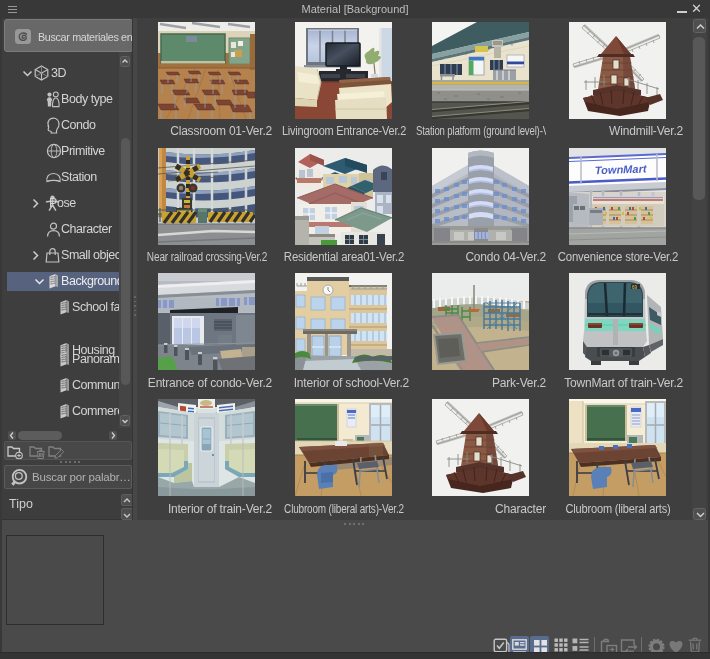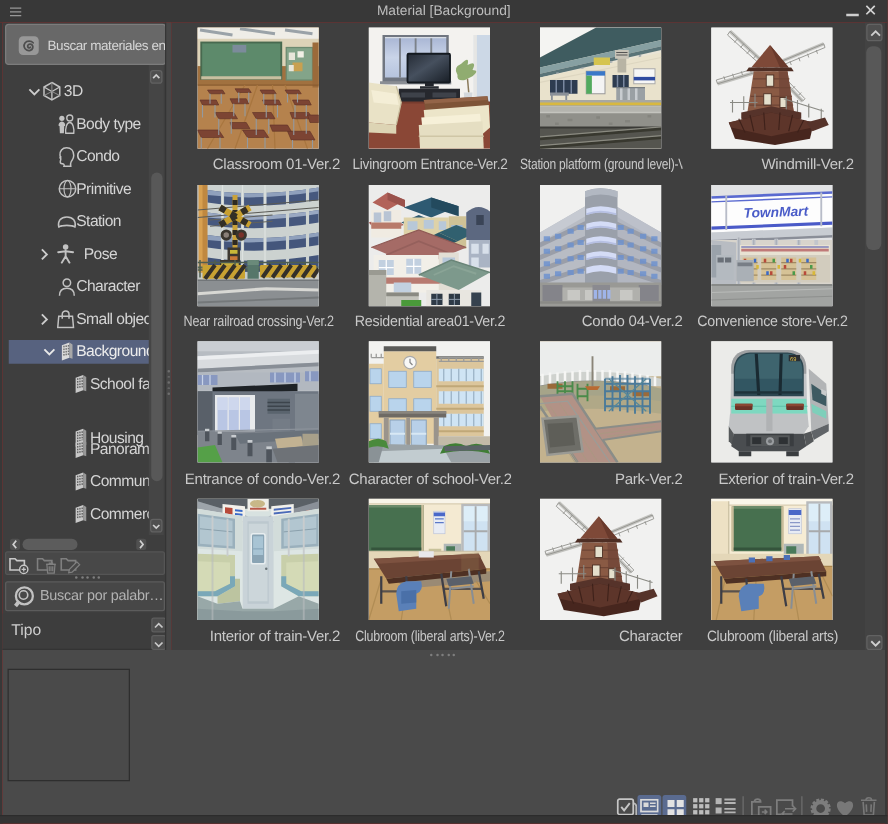--- a/index.html
+++ b/index.html
@@ -122,21 +122,21 @@
         <span class="txt" style="left:59px">Station</span>
       </div>
       <div class="trow" style="top:172px">
         <svg width="10" height="12" style="position:absolute;left:29px;top:8px">
             <path d="M2.5 1.5 L6.5 5.5 L2.5 9.5" stroke="#cccccc" stroke-width="1.5" fill="none"></path>
           </svg>
         <svg width="15" height="16" style="position:absolute;left:43px;top:5px" viewBox="0 0 15 16">
             <circle cx="7.5" cy="2.6" r="2.2" fill="#c2c2c2"></circle>
             <path d="M7.5 5.2 L7.5 10 M1.5 6.8 L7.5 6 L13.5 6.8 M7.5 10 L4.4 15.2 M7.5 10 L10.6 15.2" stroke="#c2c2c2" stroke-width="1.5" fill="none" stroke-linecap="round"></path>
           </svg>
-        <span class="txt" style="left:65px">Pose</span>
+        <span class="txt" style="left:47px">Pose</span>
       </div>
       <div class="trow" style="top:198px">
         <svg width="15" height="16" style="position:absolute;left:44px;top:6px" viewBox="0 0 15 16">
             <circle cx="7.5" cy="4.2" r="3" fill="none" stroke="#c2c2c2" stroke-width="1.2"></circle>
             <path d="M1.6 14.5 C1.6 10.5 4 8.6 7.5 8.6 C11 8.6 13.4 10.5 13.4 14.5" fill="none" stroke="#c2c2c2" stroke-width="1.2"></path>
           </svg>
         <span class="txt" style="left:59px">Character</span>
       </div>
       <div class="trow" style="top:224px">
         <svg width="10" height="12" style="position:absolute;left:29px;top:8px">
@@ -1044,23 +1044,23 @@
 <circle cx="47" cy="80" r="3.2" fill="#9a9da0"></circle>
           <circle cx="47" cy="80" r="1.6" fill="#6a6d70"></circle>
 <path d="M74 74 L80 72 L82 80 L76 84 Z" fill="#55585a"></path>
 <path d="M80 72 L94 66 L94 72 L82 79 Z" fill="#606468"></path>
 <rect x="22" y="88" width="10" height="4" fill="#3a3d40"></rect>
           <rect x="60" y="88" width="10" height="4" fill="#3a3d40"></rect>
 <path d="M88 38 L92 40 L92 44 L88 42 Z" fill="#c8cacb"></path>
 </svg>
       </div>
 <div class="clabel" style="left:5px; top:358px">Entrance of condo-Ver.2</div>
-<div class="clabel" style="left:142px; top:358px">Character of school-Ver.2</div>
+<div class="clabel" style="left:142px; top:358px">Interior of school-Ver.2</div>
 <div class="clabel" style="left:279px; top:358px">Park-Ver.2</div>
-<div class="clabel" style="left:416px; top:358px">Exterior of train-Ver.2</div>
+<div class="clabel" style="left:416px; top:358px">TownMart of train-Ver.2</div>
 
 <div class="cellimg" style="left:21px;top:381px">
 <svg width="97" height="97" viewBox="0 0 97 97">
 <rect width="97" height="97" fill="#d8e2e0"></rect>
 <rect x="0" y="0" width="97" height="8" fill="#5a6066"></rect>
 <path d="M0 8 L40 20 L40 14 L0 2 Z" fill="#8a9098"></path>
 <path d="M97 8 L57 20 L57 14 L97 2 Z" fill="#8a9098"></path>
 <path d="M0 2 L40 14 L40 30 L0 26 Z" fill="#b8c2c6" opacity="0.4"></path>
 <g>
             <rect x="20" y="2" width="18" height="12" fill="#f2f0ea" transform="skewY(6)"></rect>

